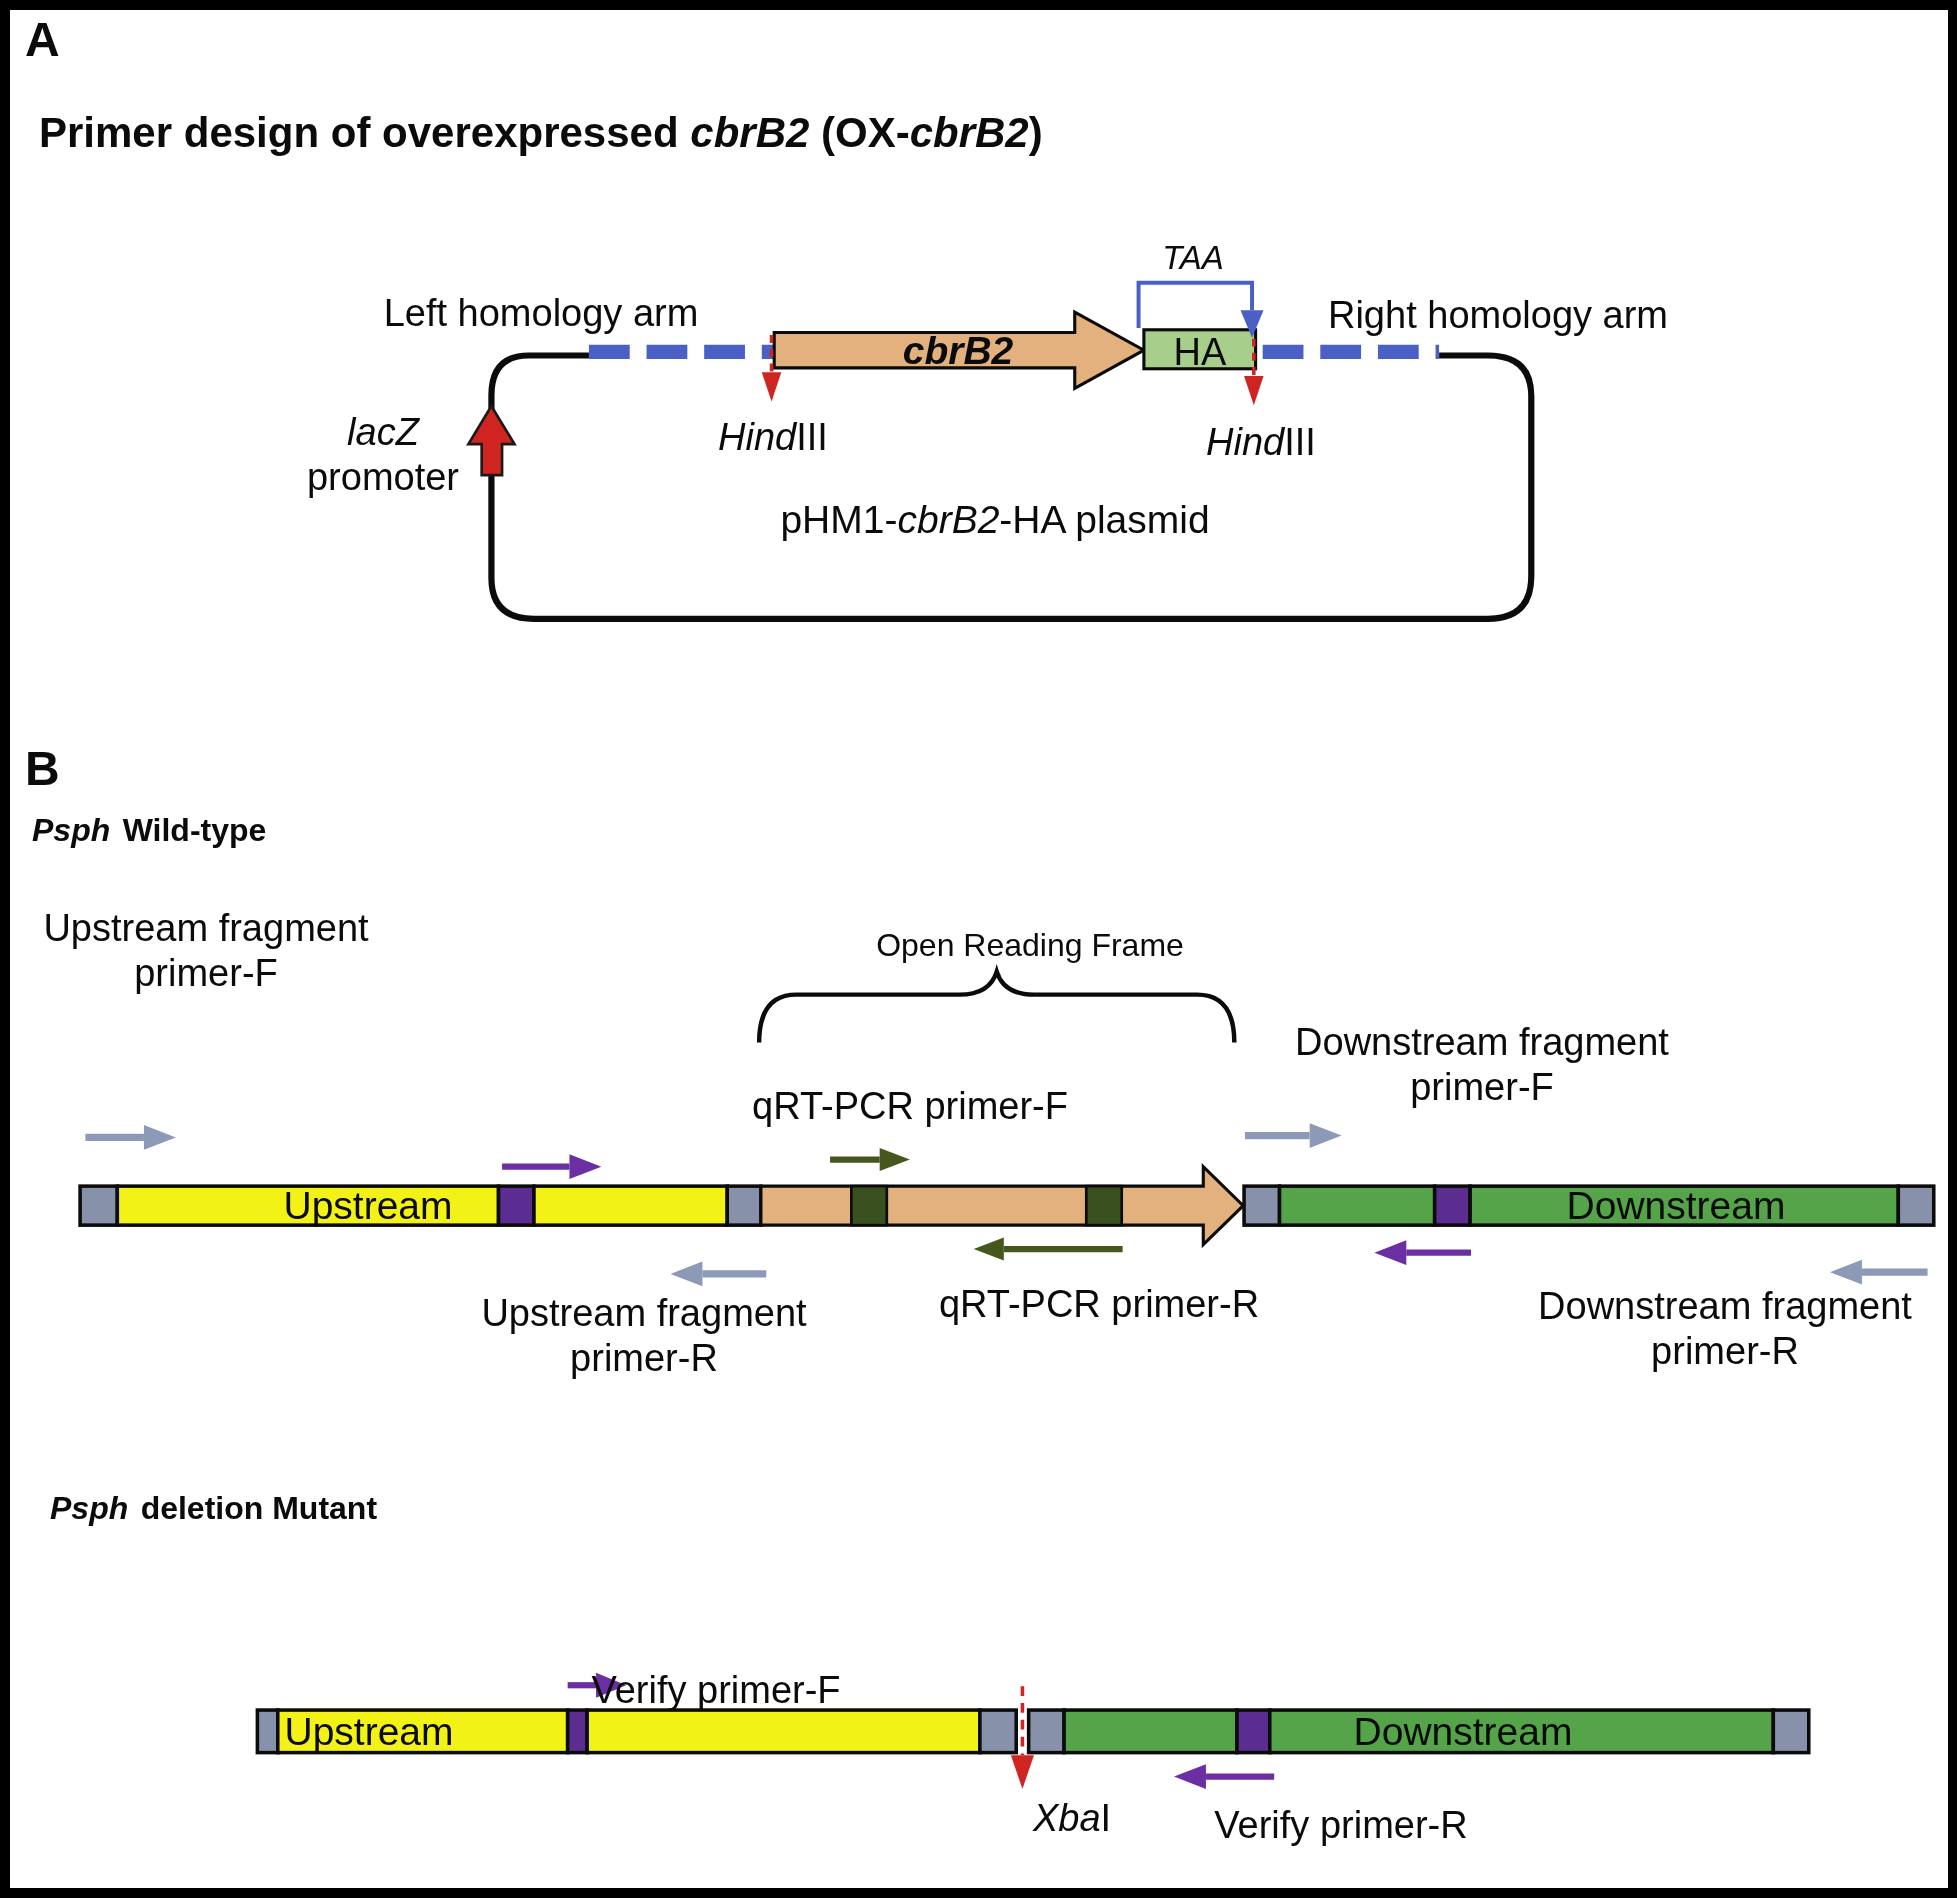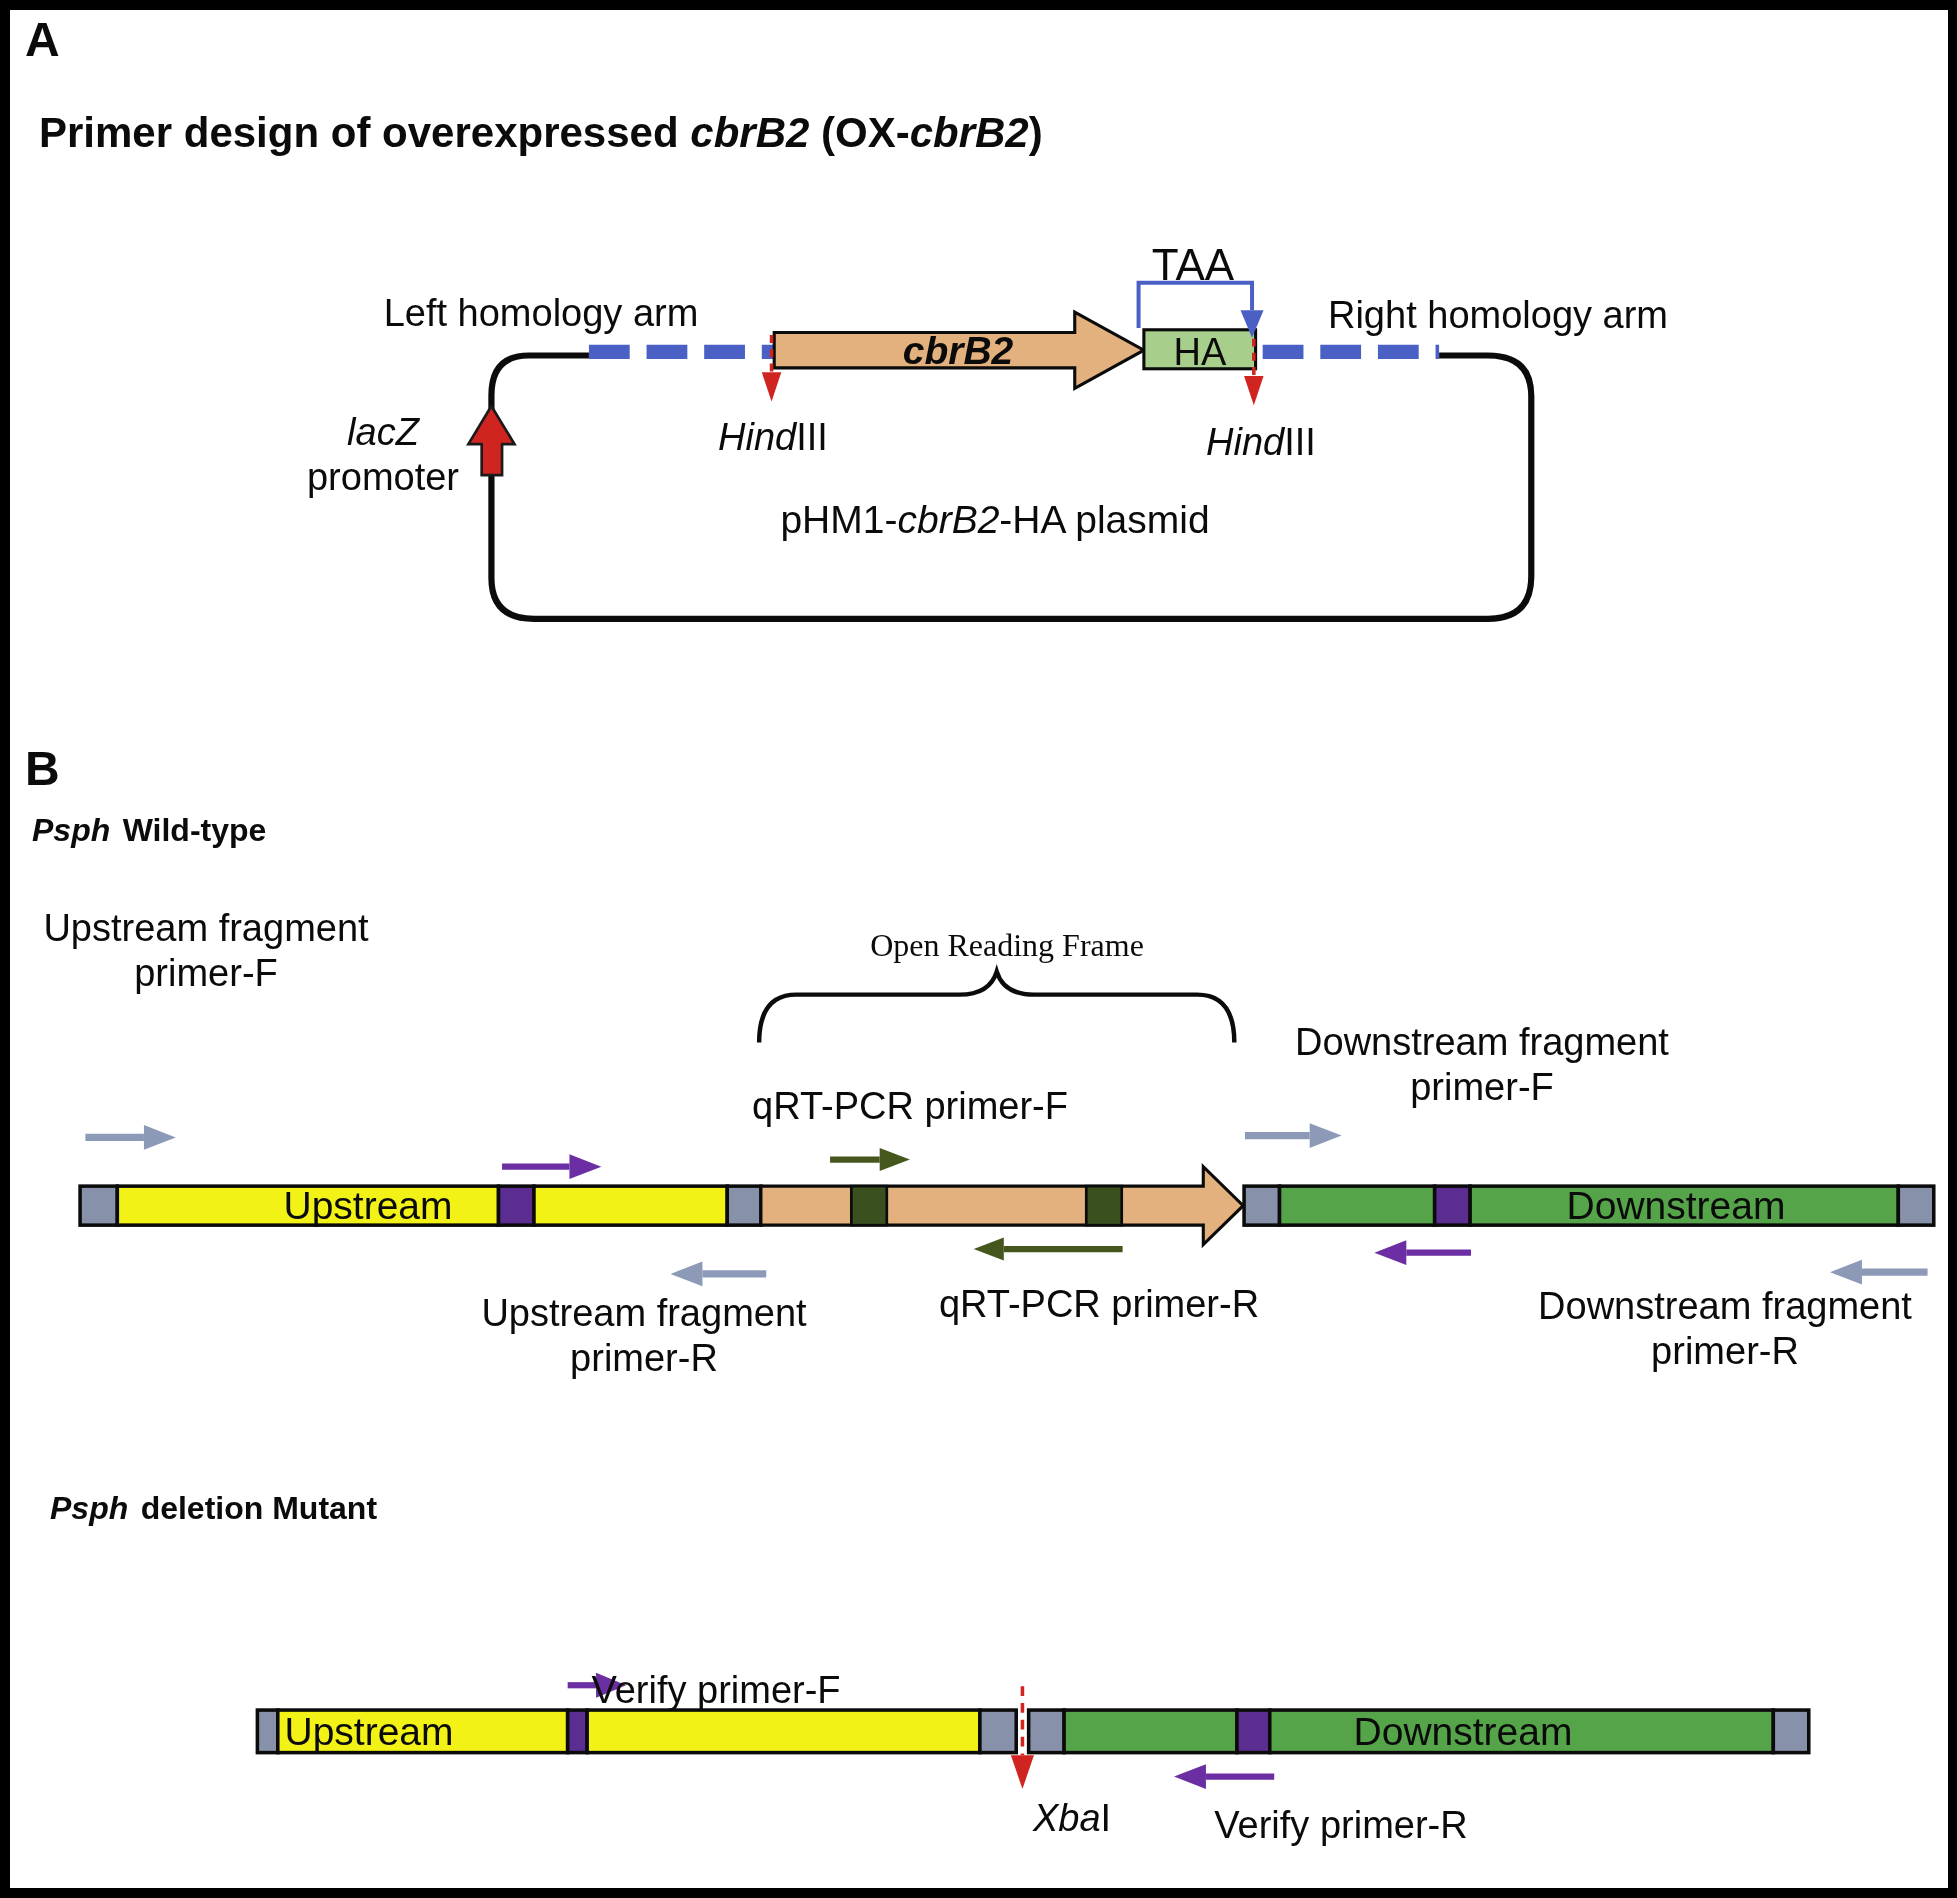--- a/index.html
+++ b/index.html
@@ -6,21 +6,21 @@
   #fig{
     position:relative;width:1958px;height:1898px;background:#fff;
     font-family:"Liberation Sans",sans-serif;color:#0b0b0b;overflow:hidden;
   }
   .frame{position:absolute;left:0;top:0;right:0;bottom:0;border:10.6px solid #000;pointer-events:none;}
   svg.layer{position:absolute;left:0;top:0;}
   .lbl{position:absolute;font-size:38px;line-height:1.18;white-space:nowrap;}
   .ctr{transform:translateX(-50%);text-align:center;}
   .b{font-weight:bold;}
   .it{font-style:italic;}
-  .s40{font-size:44px;}
+  .s40{font-size:33px;font-style:italic;}
   .s44{font-size:39px;}
   .s45{font-size:32px;}
   .s47{font-size:42px;}
   .s54{font-size:48px;}
   .line{display:block;}
   .barlbl{font-size:39px;}
   .gap{margin-left:12.4px;}
 </style>
 </head>
 <body>
@@ -153,21 +153,21 @@
   <div class="lbl ctr s44" style="left:995px;top:497px;">
     <span>pHM1-</span><span class="it">cbrB2</span><span>-HA plasmid</span>
   </div>
 
   <div class="lbl b s54" style="left:25px;top:741px;">B</div>
 
   <div class="lbl b s45" style="left:32px;top:812px;">
     <span class="it">Psph</span><span class="gap">Wild-type</span>
   </div>
 
-  <div class="lbl ctr s45" style="left:1007px;top:927px;font-family:Liberation Serif, serif;">Open Reading Frame</div>
+  <div class="lbl ctr s45" style="left:1030px;top:927px;">Open Reading Frame</div>
 
   <div class="lbl ctr" style="left:206px;top:906px;">
     <span class="line">Upstream fragment</span>
     <span class="line">primer-F</span>
   </div>
 
   <div class="lbl ctr" style="left:910px;top:1084px;">qRT-PCR primer-F</div>
 
   <div class="lbl ctr" style="left:1482px;top:1020px;">
     <span class="line">Downstream fragment</span>

